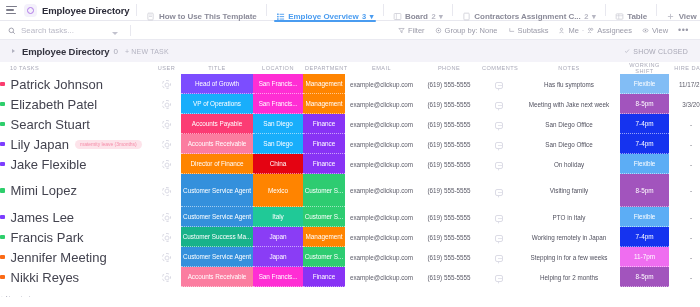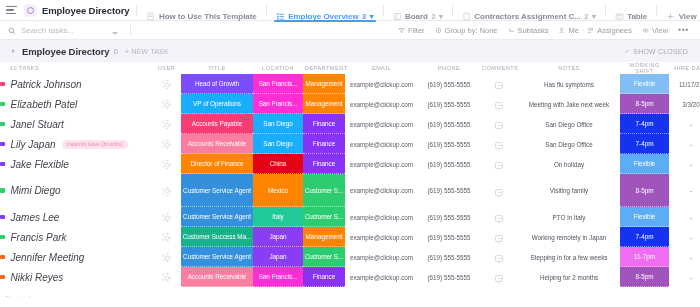--- a/index.html
+++ b/index.html
@@ -92,21 +92,21 @@
     letter-spacing: 0.45px; text-align: center; background: #fff;
     padding: 0 2px; vertical-align: middle; border: 0;
   }
   table.grid th.left { text-align: left; padding-left: 10px; }
   table.grid td { padding: 0; border: 0; vertical-align: middle; }
 
   
   .namecell { padding-left: 10px; background: #fff; border-bottom: 1px solid #f0f0f5; }
   .nameinner { display: flex; align-items: center; gap: 6px; }
   .sdot { width: 4.5px; height: 4.5px; border-radius: 1px; flex: 0 0 auto; }
-  .nametext { font-size: 10px; color: #43434f; white-space: nowrap; font-style: italic; }
+  .nametext { font-size: 13px; color: #43434f; white-space: nowrap; }
   .tagpill {
     font-size: 5px; color: #f58ca8; background: #fde3ea;
     border-radius: 7px; padding: 1.5px 5px; white-space: nowrap; letter-spacing: -0.05px;
   }
   .usercell { background: #fff; border-bottom: 1px solid #f0f0f5; text-align: center; }
   .avatar-empty {
     width: 9px; height: 9px; border-radius: 50%;
     border: 1px dashed #d8d8e2; display: inline-block; position: relative;
   }
   .avatar-empty::after {
@@ -405,21 +405,21 @@
      </td>
             <td class="datecell">3/3/20</td>
        <td class="edgecell">
          <div style="height:20px;background:#ff8400"></div>
        </td>
           </tr>
           <tr style="height: 20px;">
             <td class="namecell">
        <div class="nameinner">
          <span class="sdot" style="background:#2dce6b"></span>
-         <span class="nametext">Janel Stuart</span>
+         <span class="nametext">Search Stuart</span>
 
        </div>
      </td>
      <td class="usercell">
        <span class="avatar-empty"></span>
      </td>
             <td class="chipcell">
        <div class="chip" style="background:#fb3c74;height:20px">Accounts Payable</div>
      </td>
             <td class="chipcell">
@@ -507,21 +507,21 @@
      </td>
             <td class="datecell">-</td>
        <td class="edgecell">
          <div style="height:20px;background:#8833f5"></div>
        </td>
           </tr>
           <tr style="height: 33px;">
             <td class="namecell">
        <div class="nameinner">
          <span class="sdot" style="background:#2dce6b"></span>
-         <span class="nametext">Mimi Diego</span>
+         <span class="nametext">Mimi Lopez</span>
 
        </div>
      </td>
      <td class="usercell">
        <span class="avatar-empty"></span>
      </td>
             <td class="chipcell">
        <div class="chip" style="background:#3490dc;height:33px">Customer Service Agent</div>
      </td>
             <td class="chipcell">

